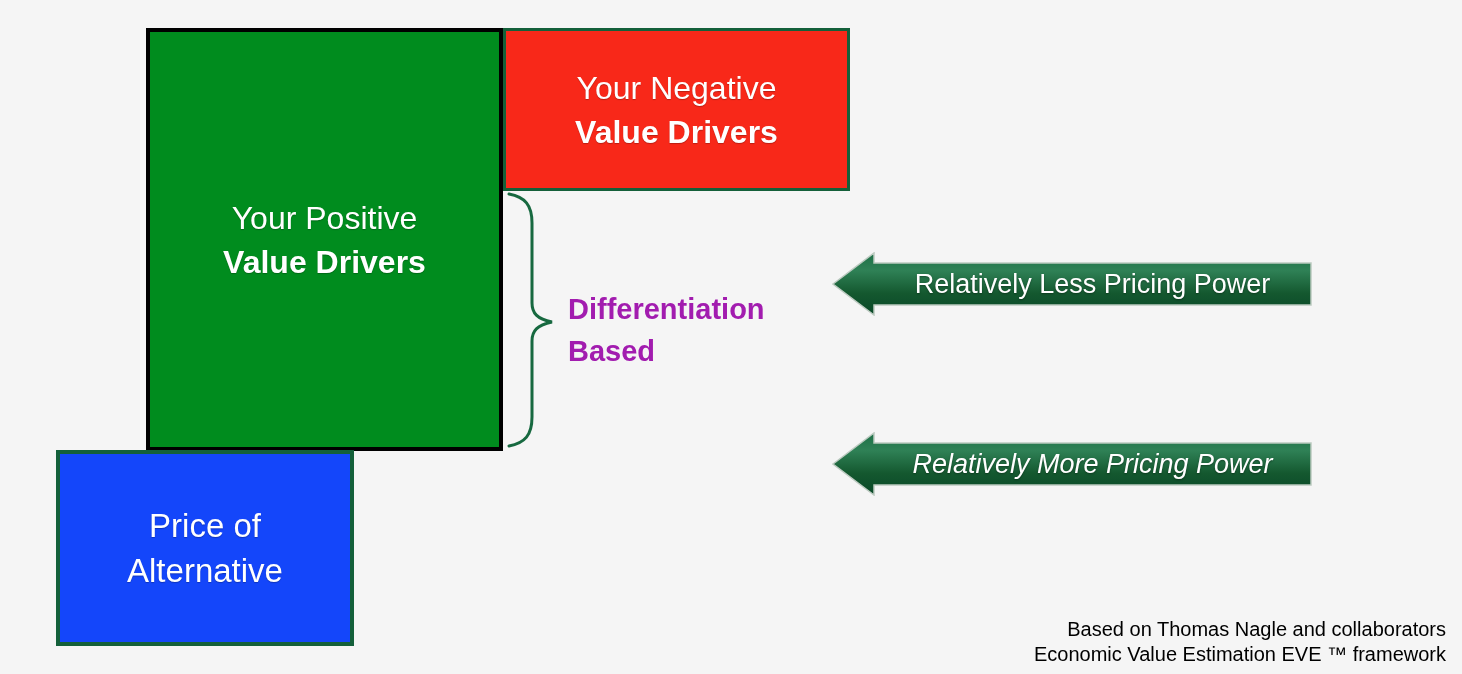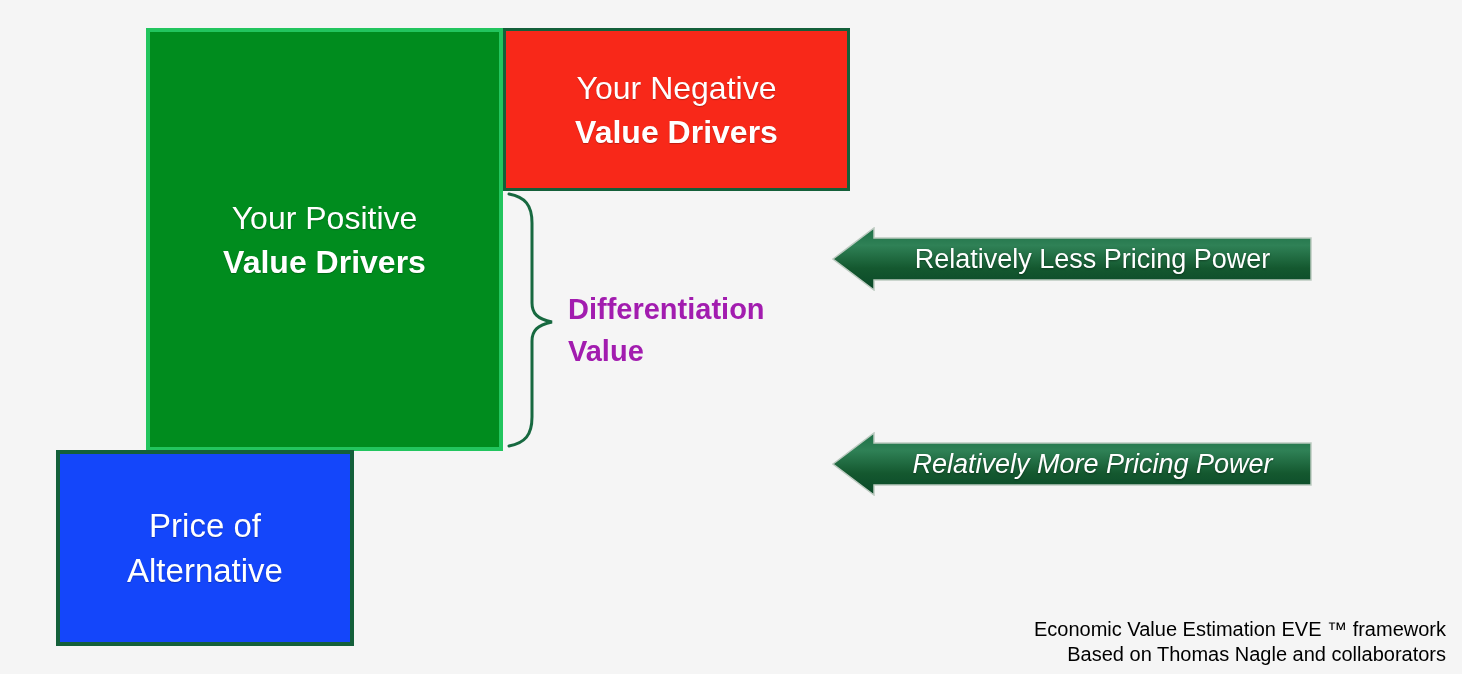--- a/index.html
+++ b/index.html
@@ -30,21 +30,21 @@
     line-height: 44px;
     text-shadow: 0 1px 1px rgba(0,0,0,0.25);
     white-space: nowrap;
   }
   .box .bold { font-weight: bold; }
 
   .box-positive {
     left: 146px; top: 28px;
     width: 357px; height: 423px;
     background: #008c1e;
-    border: 4px solid #22c55e;
+    border: 4px solid #000000;
     z-index: 2;
   }
   .box-negative {
     left: 503px; top: 28px;
     width: 347px; height: 163px;
     background: #f82819;
     border: 3px solid #14603a;
     z-index: 1;
   }
   .box-price {
@@ -70,21 +70,21 @@
     font-size: 29px;
     line-height: 42px;
     white-space: nowrap;
   }
 
   .arrow {
     position: absolute;
     width: 481px; height: 64px;
     left: 832px;
   }
-  .arrow-less { top: 227px; }
+  .arrow-less { top: 252px; }
   .arrow-more { top: 432px; font-style: italic; }
   .arrow svg { position: absolute; left: 0; top: 0; }
   .arrow .arrow-label {
     position: absolute;
     left: 42px; top: 11px;
     width: 437px; height: 42px;
     display: flex;
     align-items: center;
     justify-content: center;
     color: #ffffff;
@@ -134,35 +134,35 @@
     <div class="line">Alternative</div>
   </div>
 
   <svg class="brace-svg" width="52" height="256" viewBox="0 0 52 256">
     <path d="M5,2 C21,5 28,13 28,31 L28,111 C28,121 33,127 48,130
              C33,133 28,139 28,149 L28,225 C28,243 21,251 5,254" fill="none" stroke="#176940" stroke-width="3" stroke-linecap="round"></path>
   </svg>
 
   <div class="diff-label">
     <div>Differentiation</div>
-    <div>Value</div>
+    <div>Based</div>
   </div>
 
   <div class="arrow arrow-less">
     <svg width="481" height="64" viewBox="0 0 481 64">
       <polygon points="1,32 42,1 42,11 479,11 479,53 42,53 42,63" fill="url(#arrowGradient)" stroke="#bccac0" stroke-width="1.5"></polygon>
     </svg>
     <div class="arrow-label">Relatively Less Pricing Power</div>
   </div>
 
   <div class="arrow arrow-more">
     <svg width="481" height="64" viewBox="0 0 481 64">
       <polygon points="1,32 42,1 42,11 479,11 479,53 42,53 42,63" fill="url(#arrowGradient)" stroke="#bccac0" stroke-width="1.5"></polygon>
     </svg>
     <div class="arrow-label">Relatively More Pricing Power</div>
   </div>
 
   <div class="attribution">
+    <div>Based on Thomas Nagle and collaborators</div>
     <div>Economic Value Estimation EVE ™ framework</div>
-    <div>Based on Thomas Nagle and collaborators</div>
   </div>
 
 </div>
 
 </body></html>

